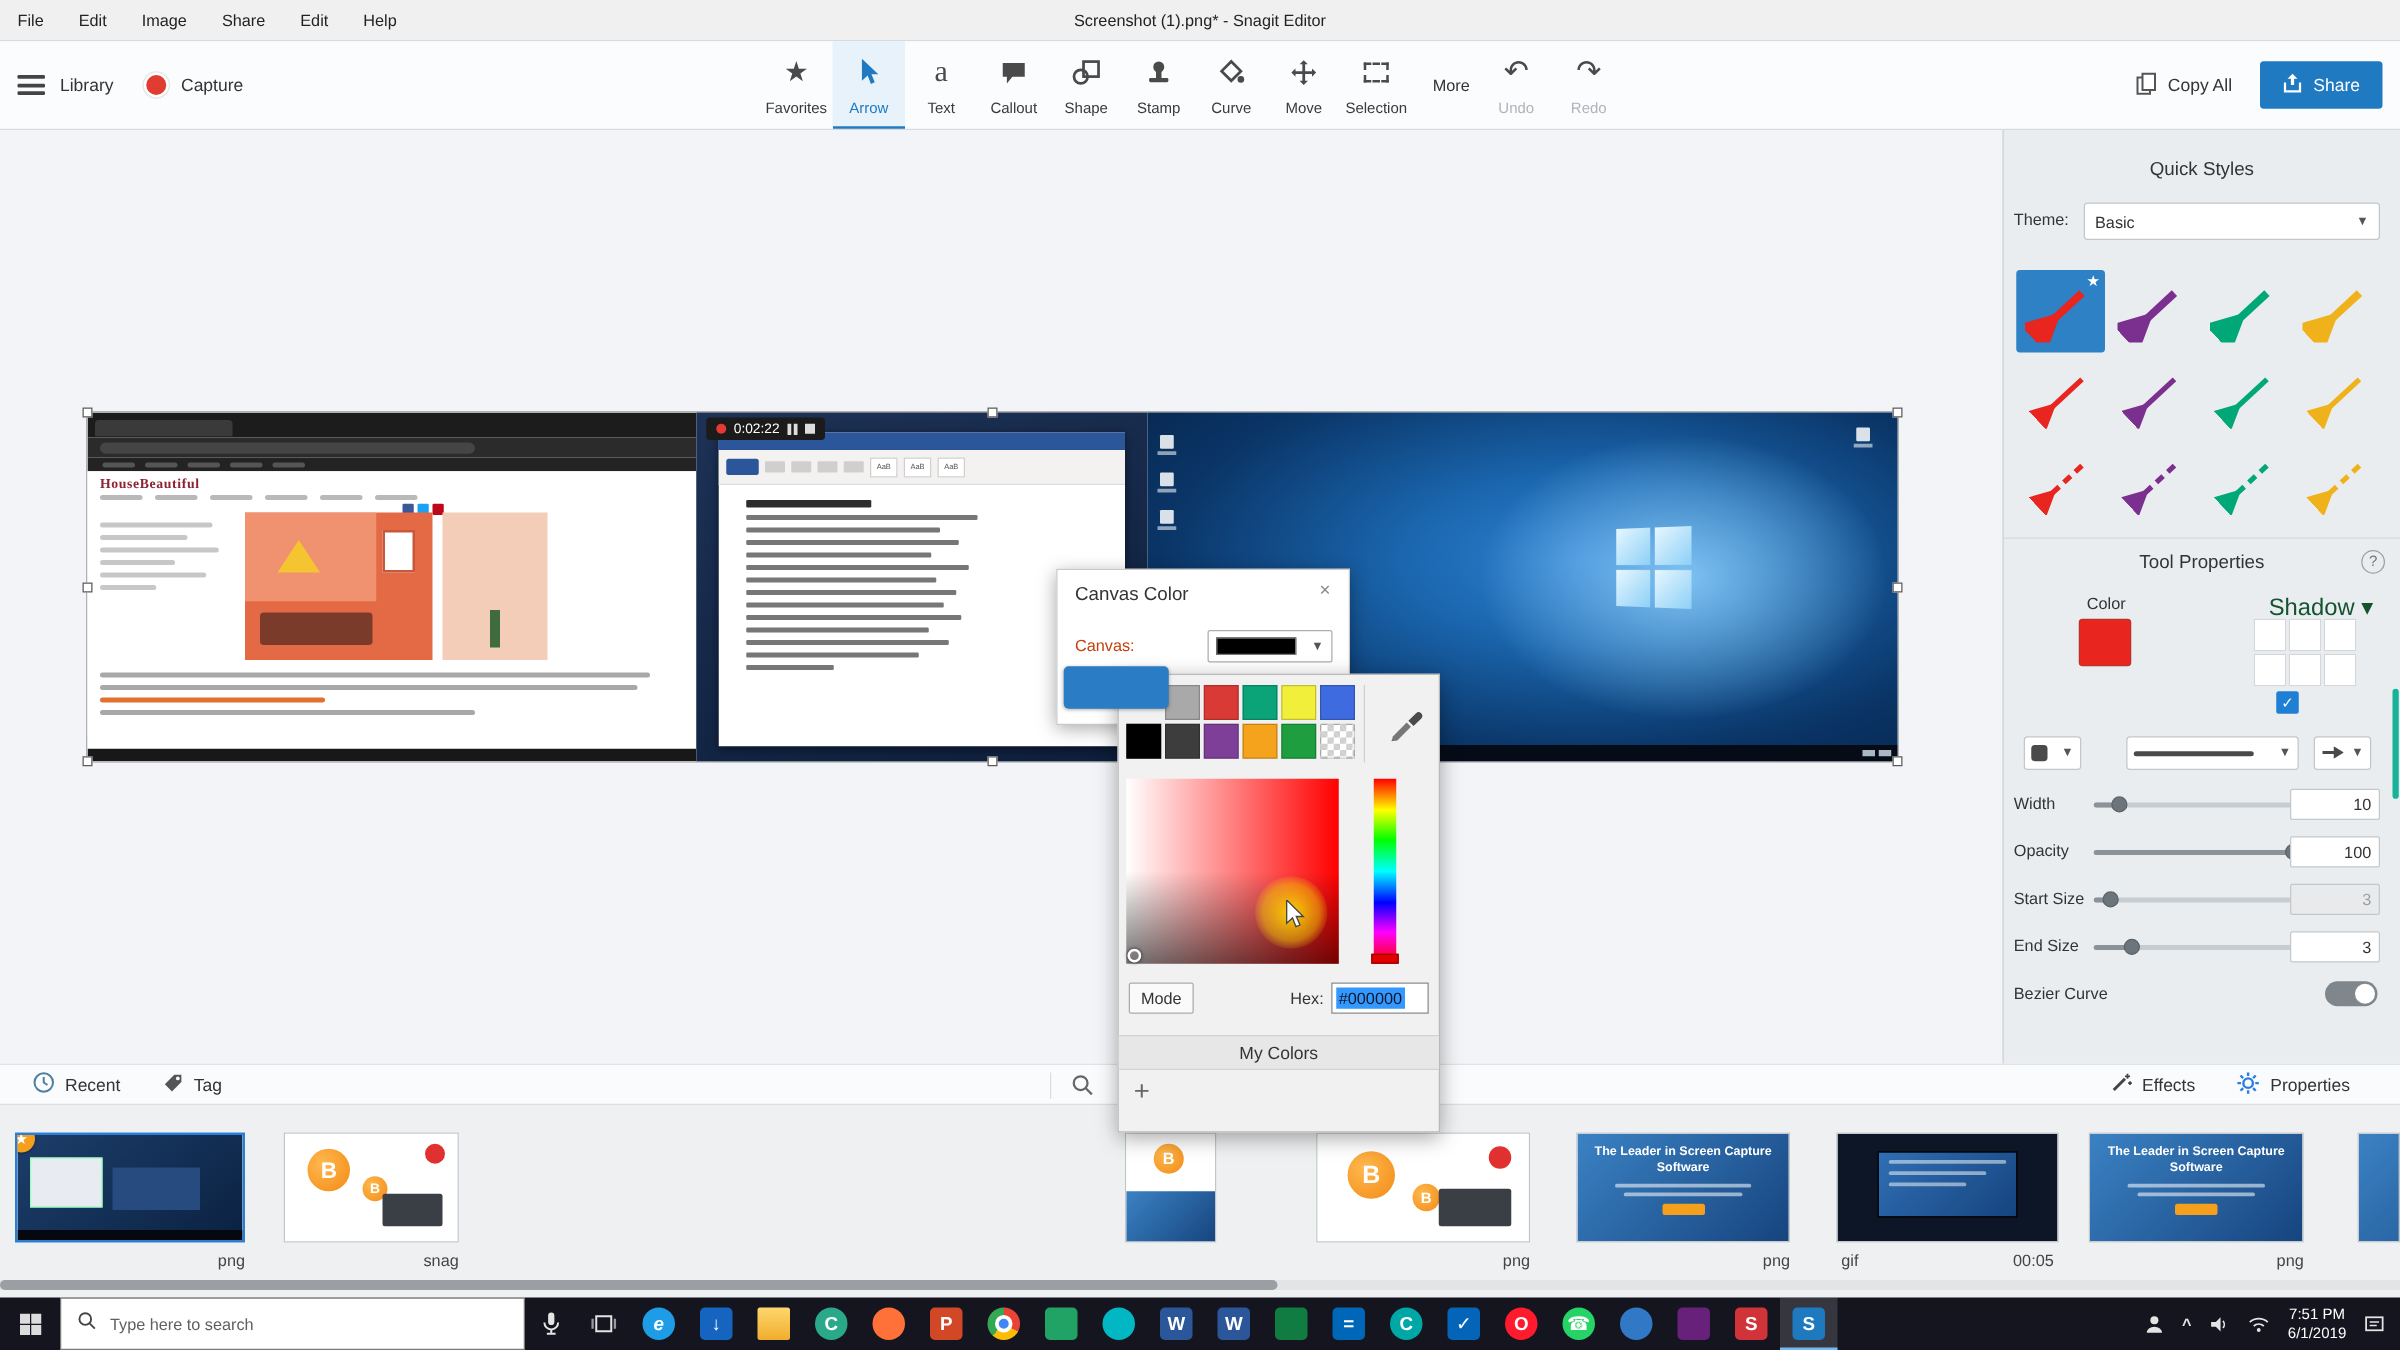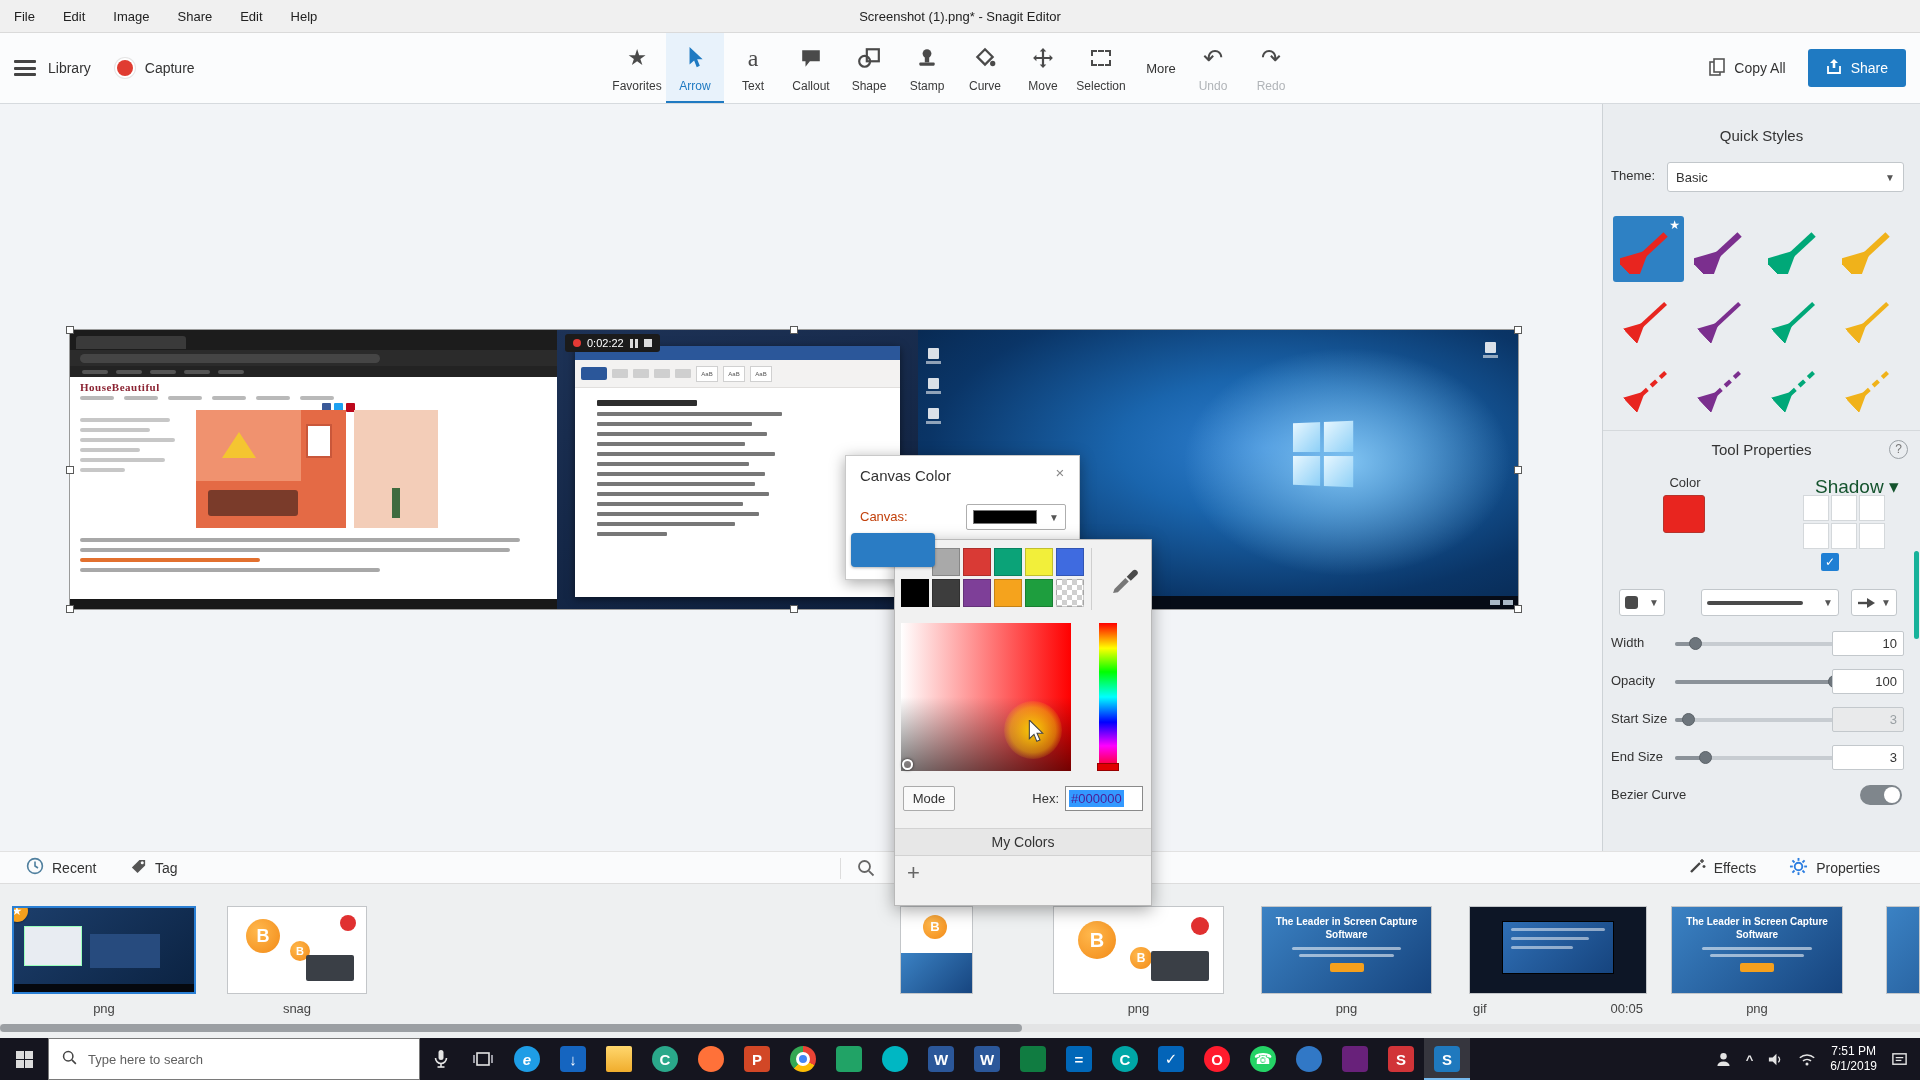--- a/index.html
+++ b/index.html
@@ -123,21 +123,21 @@
   .checker{background:linear-gradient(45deg,#cfcfcf 25%,transparent 25%,transparent 75%,#cfcfcf 75%),linear-gradient(45deg,#cfcfcf 25%,#fff 25%,#fff 75%,#cfcfcf 75%);background-size:10px 10px;background-position:0 0,5px 5px}
   .pal-sep{position:absolute;left:196px;top:8px;width:1px;height:62px;background:#cfcfcf}
   .dropper{position:absolute;left:206px;top:10px;width:46px;height:56px;display:flex;align-items:center;justify-content:center}
   .sv-square{position:absolute;left:6px;top:83px;width:170px;height:148px;background:linear-gradient(to bottom,rgba(0,0,0,0) 50%,rgba(0,0,0,.55) 100%),linear-gradient(to right,#ffffff,#ff0000)}
   .sv-dot{position:absolute;left:7px;top:219px;width:11px;height:11px;border:2px solid #fff;border-radius:50%;box-shadow:0 0 3px rgba(0,0,0,.8)}
   .hue-bar{position:absolute;left:204px;top:83px;width:18px;height:148px;background:linear-gradient(to bottom,#f00,#ff0 17%,#0f0 33%,#0ff 50%,#00f 67%,#f0f 83%,#f00 100%)}
   .hue-ind{position:absolute;left:-2px;bottom:0;width:22px;height:8px;background:#e00000;border:1px solid #900}
   .mode-btn{position:absolute;left:8px;top:246px;width:52px;height:25px;background:#fafafa;border:1px solid #ababab;border-radius:2px;font-size:13px;color:#333;text-align:center;line-height:23px}
   .hex-label{position:absolute;left:120px;top:251px;width:44px;font-size:13px;color:#333;text-align:right}
   .hex-input{position:absolute;left:170px;top:246px;width:78px;height:25px;background:#fff;border:1px solid #8a8a8a;display:flex;align-items:center;padding-left:3px}
-  .hex-sel{background:#3399ff;color:#4c1d95;font-size:13px;padding:1px 2px}
+  .hex-sel{background:#3399ff;color:#0f172a;font-size:13px;padding:1px 2px}
   .mycolors{position:absolute;left:0;top:288px;width:100%;height:28px;background:#e7e7e7;border-top:1px solid #d2d2d2;border-bottom:1px solid #d2d2d2;text-align:center;font-size:14px;color:#333;line-height:27px}
   .plus-btn{position:absolute;left:12px;top:322px;font-size:22px;color:#666;line-height:22px}
 
   
   .cursor-glow{position:absolute;left:1004px;top:701px;width:58px;height:58px;border-radius:50%;background:radial-gradient(circle,rgba(255,222,0,.9) 0%,rgba(255,222,0,.45) 55%,rgba(255,222,0,0) 75%);z-index:60}
   .cursor-arrow{position:absolute;left:1026px;top:720px;z-index:61}
 
   
   .rightpanel{position:absolute;left:1602px;top:104px;width:318px;height:747px;background:#eaedf0;border-left:1px solid #cdd2d6;z-index:10}
   .rp-title{text-align:center;font-size:15px;color:#333;padding-top:23px}
@@ -177,21 +177,21 @@
   .tray-item{position:absolute;top:0;height:100%;display:flex;align-items:center;gap:8px;font-size:14px;color:#333}
   .tray-divider{position:absolute;left:840px;top:6px;width:1px;height:21px;background:#ddd}
   .tray-search{position:absolute;left:856px;top:6px}
   .tray-right{position:absolute;right:40px;top:0;height:100%;display:flex;gap:33px;align-items:center}
   .tray-btn{display:flex;align-items:center;gap:8px;font-size:14px;color:#333}
 
   
   .thumbarea{position:absolute;left:0;top:884px;width:100%;height:154px;background:#eef0f1;z-index:11}
   .thumb{position:absolute;top:22px}
   .thumb .pic{height:88px;border:1px solid #c3c6c9;background:#fff;position:relative;overflow:hidden}
-  .thumb .lab{margin-top:7px;font-size:13px;color:#444;text-align:center}
+  .thumb .lab{margin-top:7px;font-size:13px;color:#444;text-align:right}
   .thumb .lab.split{display:flex;justify-content:space-between;padding:0 4px;text-align:left}
   .pic.sel{border:2px solid #2a7fd4}
   .star-badge{position:absolute;left:-8px;top:-8px;width:22px;height:22px;border-radius:50%;background:#f5a01d;color:#fff;font-size:12px;text-align:center;line-height:22px;z-index:3;box-shadow:0 1px 2px rgba(0,0,0,.3)}
   .mini-desk{position:absolute;inset:0;background:linear-gradient(140deg,#1c3e6b,#0b2241)}
   .mini-win{position:absolute;left:10px;top:18px;width:58px;height:40px;background:#e8ecf2;border:1px solid #9fb}
   .mini-win2{position:absolute;left:76px;top:26px;width:70px;height:34px;background:#274b7e}
   .mini-task{position:absolute;left:0;bottom:0;width:100%;height:8px;background:#05080e}
   .btc-pic{position:absolute;inset:0;background:#fff}
   .btc-circle{position:absolute;border-radius:50%;background:radial-gradient(circle at 35% 35%,#ffb84d,#f28a17);color:#fff;font-weight:bold;text-align:center}
   .btc-dev{position:absolute;background:#3a3f46;border-radius:2px}

